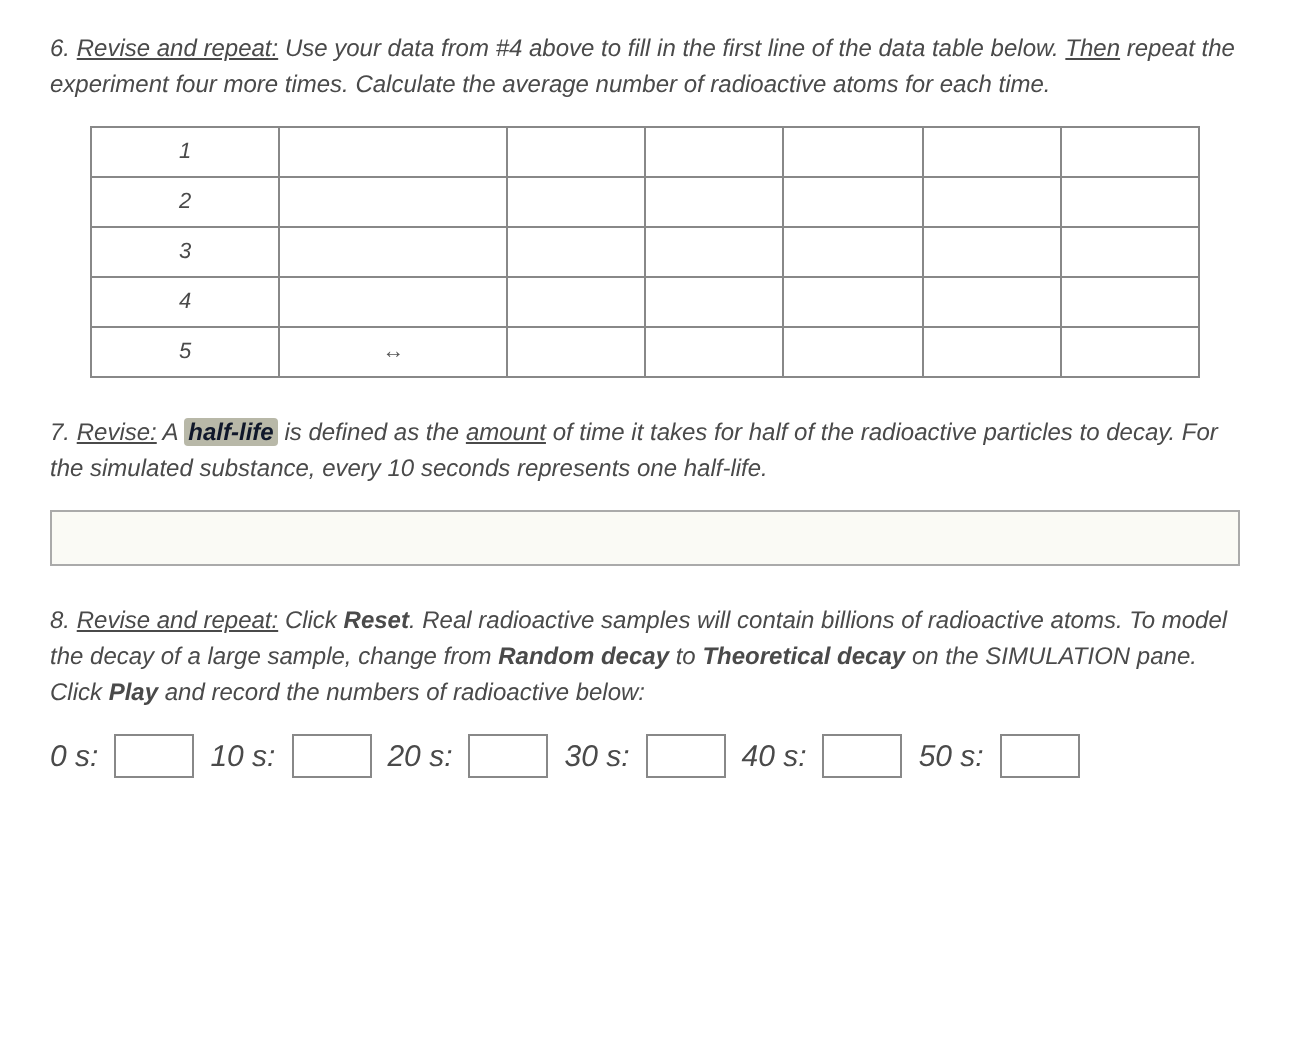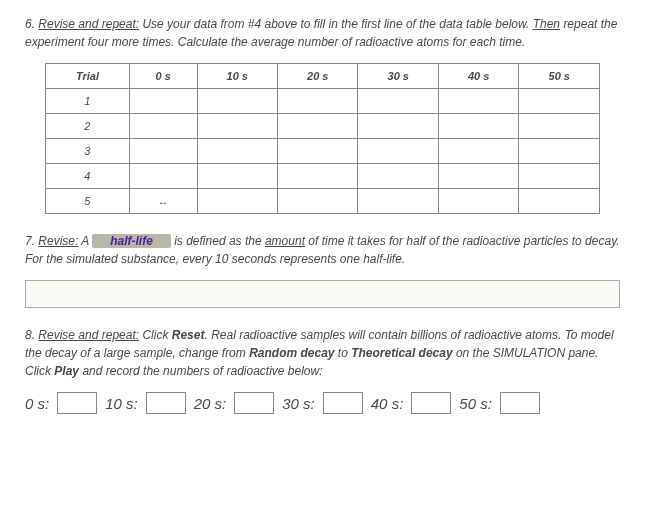--- a/index.html
+++ b/index.html
@@ -23,23 +23,23 @@
       display: inline;
     }
     .underline {
       text-decoration: underline;
     }
     .bold {
       font-weight: bold;
     }
     .hilite {
       background-color: #b8b8a8;
-      padding: 0 18px;
+      padding: 0 2px;
       border-radius: 2px;
-      color: #4c1d95;
+      color: #0f172a;
     }
     .table-wrap {
       margin: 0 20px 15px 20px;
     }
     table {
       border-collapse: collapse;
       width: 100%;
       font-size: 11px;
     }
     td, th {
@@ -97,29 +97,20 @@
     <span class="num">6.</span>
     <span class="underline">Revise and repeat:</span>
     <span>Use your data from #4 above to fill in the first line of the data table below.</span>
     <span class="underline">Then</span>
     <span>repeat the experiment four more times. Calculate the average number of radioactive atoms for each time.</span>
   </div>
 
   <div class="table-wrap">
     <table>
       <tbody>
-          <tr>
-        <th>Trial</th>
-        <th>0 s</th>
-        <th>10 s</th>
-        <th>20 s</th>
-        <th>30 s</th>
-        <th>40 s</th>
-        <th>50 s</th>
-      </tr>
       <tr>
         <td class="row-label">1</td>
         <td></td>
             <td></td>
             <td></td>
             <td></td>
             <td></td>
             <td></td>
       </tr>
       <tr>

